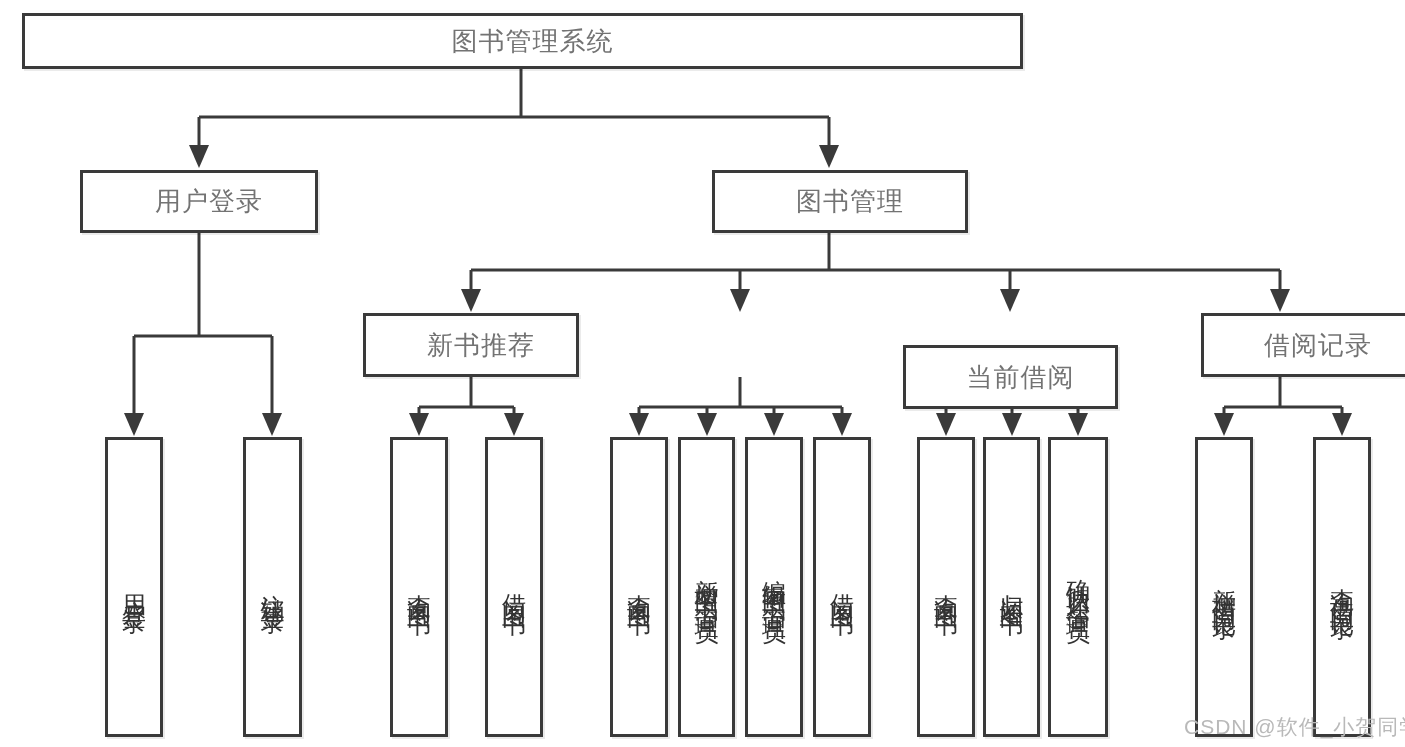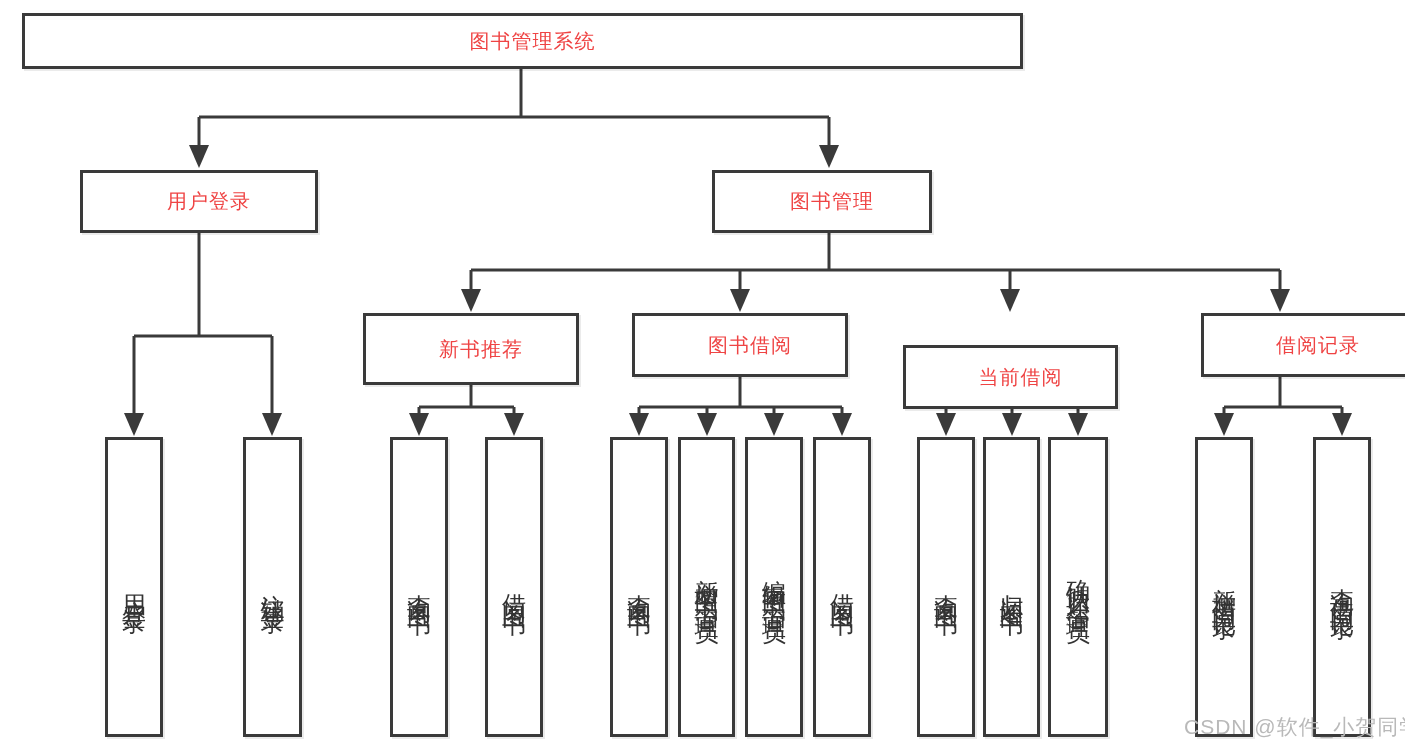--- a/index.html
+++ b/index.html
@@ -22,22 +22,22 @@
     z-index: 1;
   }
   .node {
     position: absolute;
     box-sizing: border-box;
     background: #ffffff;
     border: 3px solid #3a3a3a;
     display: flex;
     align-items: center;
     justify-content: center;
-    font-size: 20px;
-    color: #ef4444;
+    font-size: 26px;
+    color: #737373;
     letter-spacing: 1px;
     z-index: 2;
     box-shadow: 2px 2px 0 rgba(0,0,0,0.08);
     padding-left: 20px;
   }
   .leaf {
     position: absolute;
     box-sizing: border-box;
     background: #ffffff;
     border: 3px solid #3a3a3a;
@@ -107,24 +107,23 @@
       <polygon points="1012,436 1002,413 1022,413"></polygon>
       <polygon points="1078,436 1068,413 1088,413"></polygon>
       <polygon points="1224,436 1214,413 1234,413"></polygon>
       <polygon points="1342,436 1332,413 1352,413"></polygon>
     </g>
   </svg>
 
   <div class="node" style="left:22px; top:13px; width:1001px; height:56px;">图书管理系统</div>
 
   <div class="node" style="left:80px; top:170px; width:238px; height:63px;">用户登录</div>
-  <div class="node" style="left:712px; top:170px; width:220px; height:63px;">图书管理</div>
+  <div class="node" style="left:712px; top:170px; width:256px; height:63px;">图书管理</div>
 
-  <div class="node" style="left:363px; top:313px; width:216px; height:72px;">新书推荐</div>
-  <div class="node" style="left:632px; top:313px; width:216px; height:64px;">图书借阅</div>
+  <div class="node" style="left:363px; top:313px; width:216px; height:64px;">新书推荐</div>
   <div class="node" style="left:903px; top:313px; width:215px; height:64px;margin-top:32px;">当前借阅</div>
   <div class="node" style="left:1173px; top:313px; width:214px; height:64px;margin-left:28px;">借阅记录</div>
 
   <div class="leaf" style="left:105px;">
     <span class="vtext">用户登录</span>
   </div>
   <div class="leaf" style="left:243px; width:59px;">
     <span class="vtext">注销登录</span>
   </div>
 

